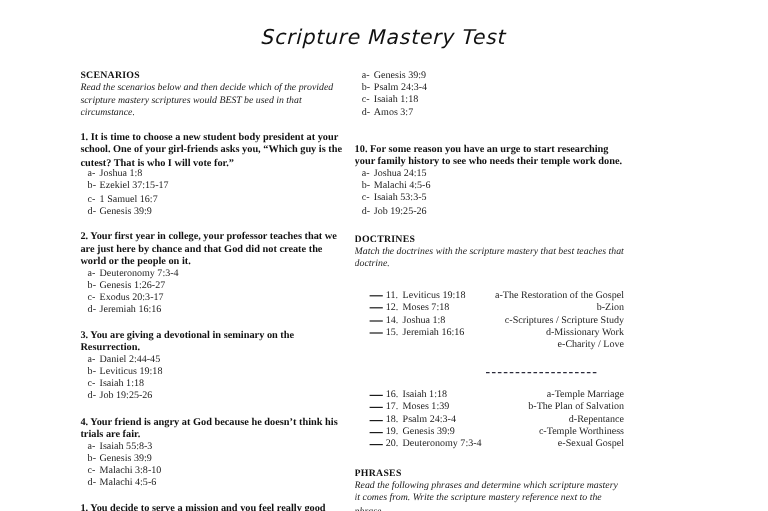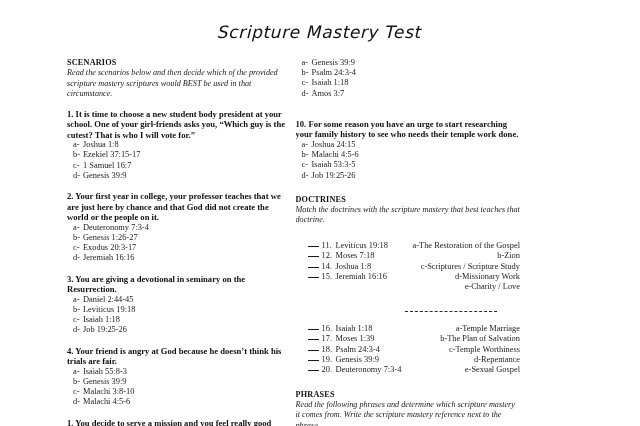--- a/index.html
+++ b/index.html
@@ -269,22 +269,22 @@
         <div class="match-items">
           <div class="match-row"><span class="blank-line"></span><span class="match-num">16.</span><span>Isaiah 1:18</span></div>
           <div class="match-row"><span class="blank-line"></span><span class="match-num">17.</span><span>Moses 1:39</span></div>
           <div class="match-row"><span class="blank-line"></span><span class="match-num">18.</span><span>Psalm 24:3-4</span></div>
           <div class="match-row"><span class="blank-line"></span><span class="match-num">19.</span><span>Genesis 39:9</span></div>
           <div class="match-row"><span class="blank-line"></span><span class="match-num">20.</span><span>Deuteronomy 7:3-4</span></div>
         </div>
         <div class="match-answers">
           <div class="match-row"><span class="match-ans-letter">a-</span><span>Temple Marriage</span></div>
           <div class="match-row"><span class="match-ans-letter">b-</span><span>The Plan of Salvation</span></div>
+          <div class="match-row"><span class="match-ans-letter">d-</span><span>Repentance</span></div>
           <div class="match-row"><span class="match-ans-letter">c-</span><span>Temple Worthiness</span></div>
-          <div class="match-row"><span class="match-ans-letter">d-</span><span>Repentance</span></div>
           <div class="match-row"><span class="match-ans-letter">e-</span><span>Sexual Gospel</span></div>
         </div>
       </div>
 
       <div class="spacer-10"></div>
 
       <div class="section-head">PHRASES</div>
       <div class="section-instr">Read the following phrases and determine which scripture mastery it comes from.   Write the scripture mastery reference next to the phrase .</div>
 
     </div>

